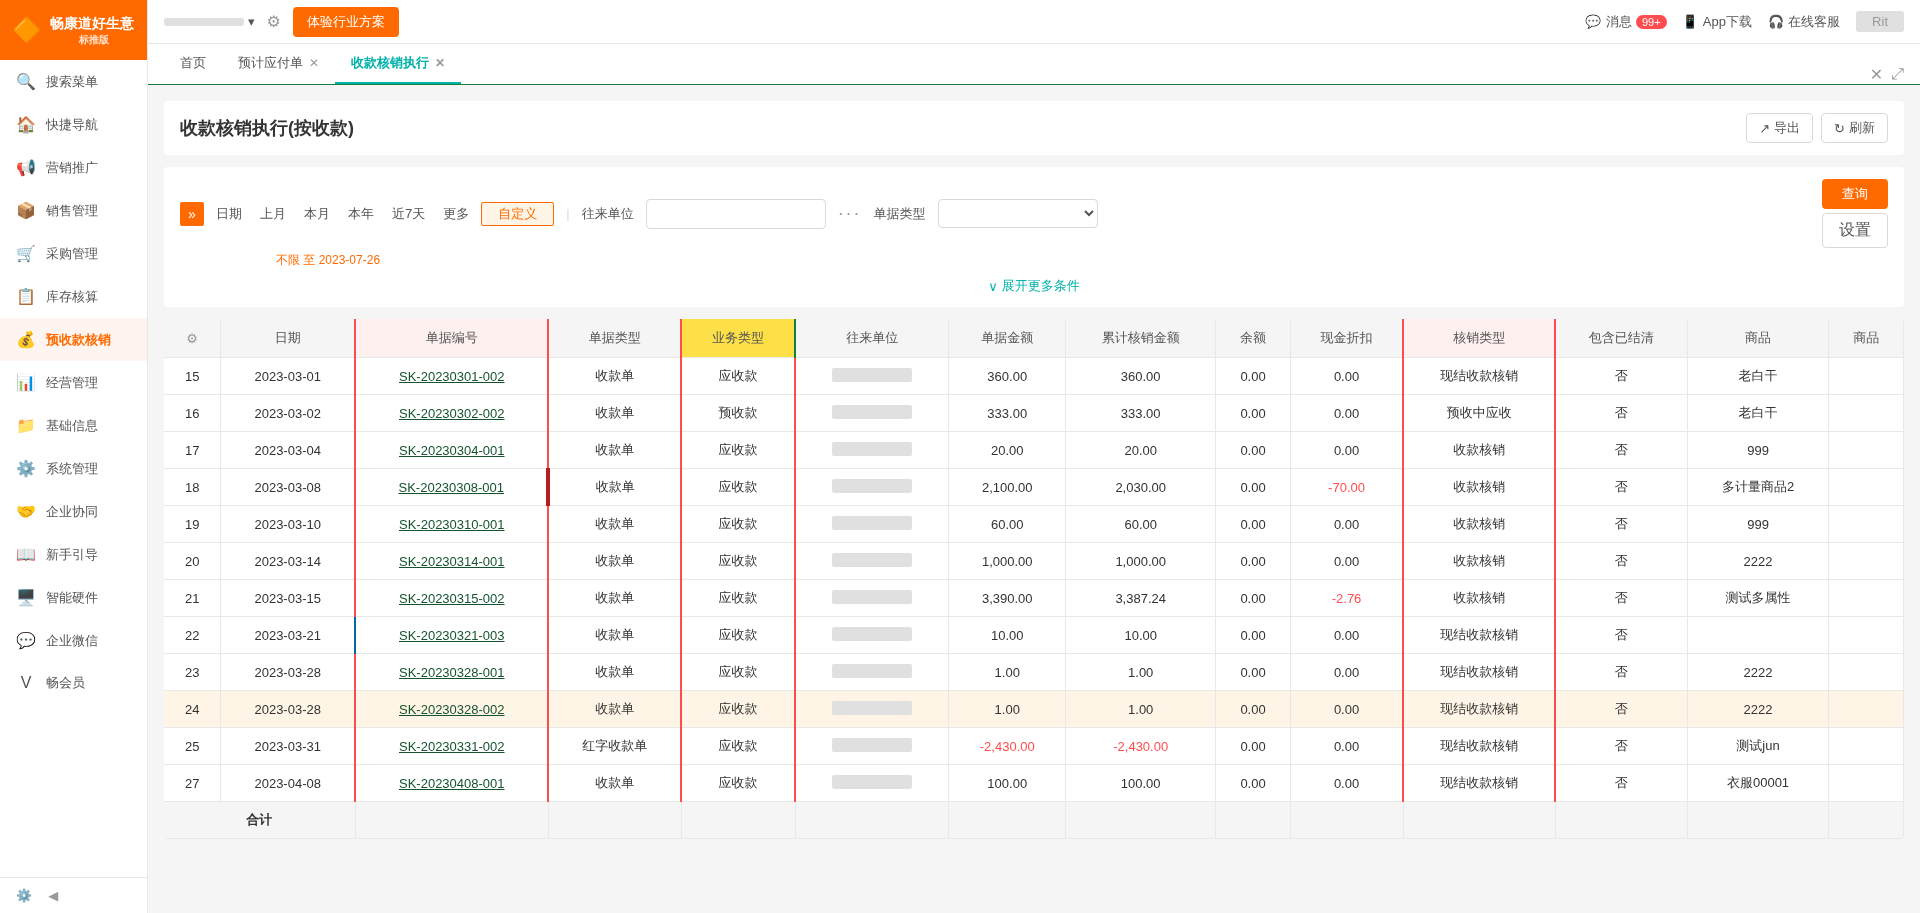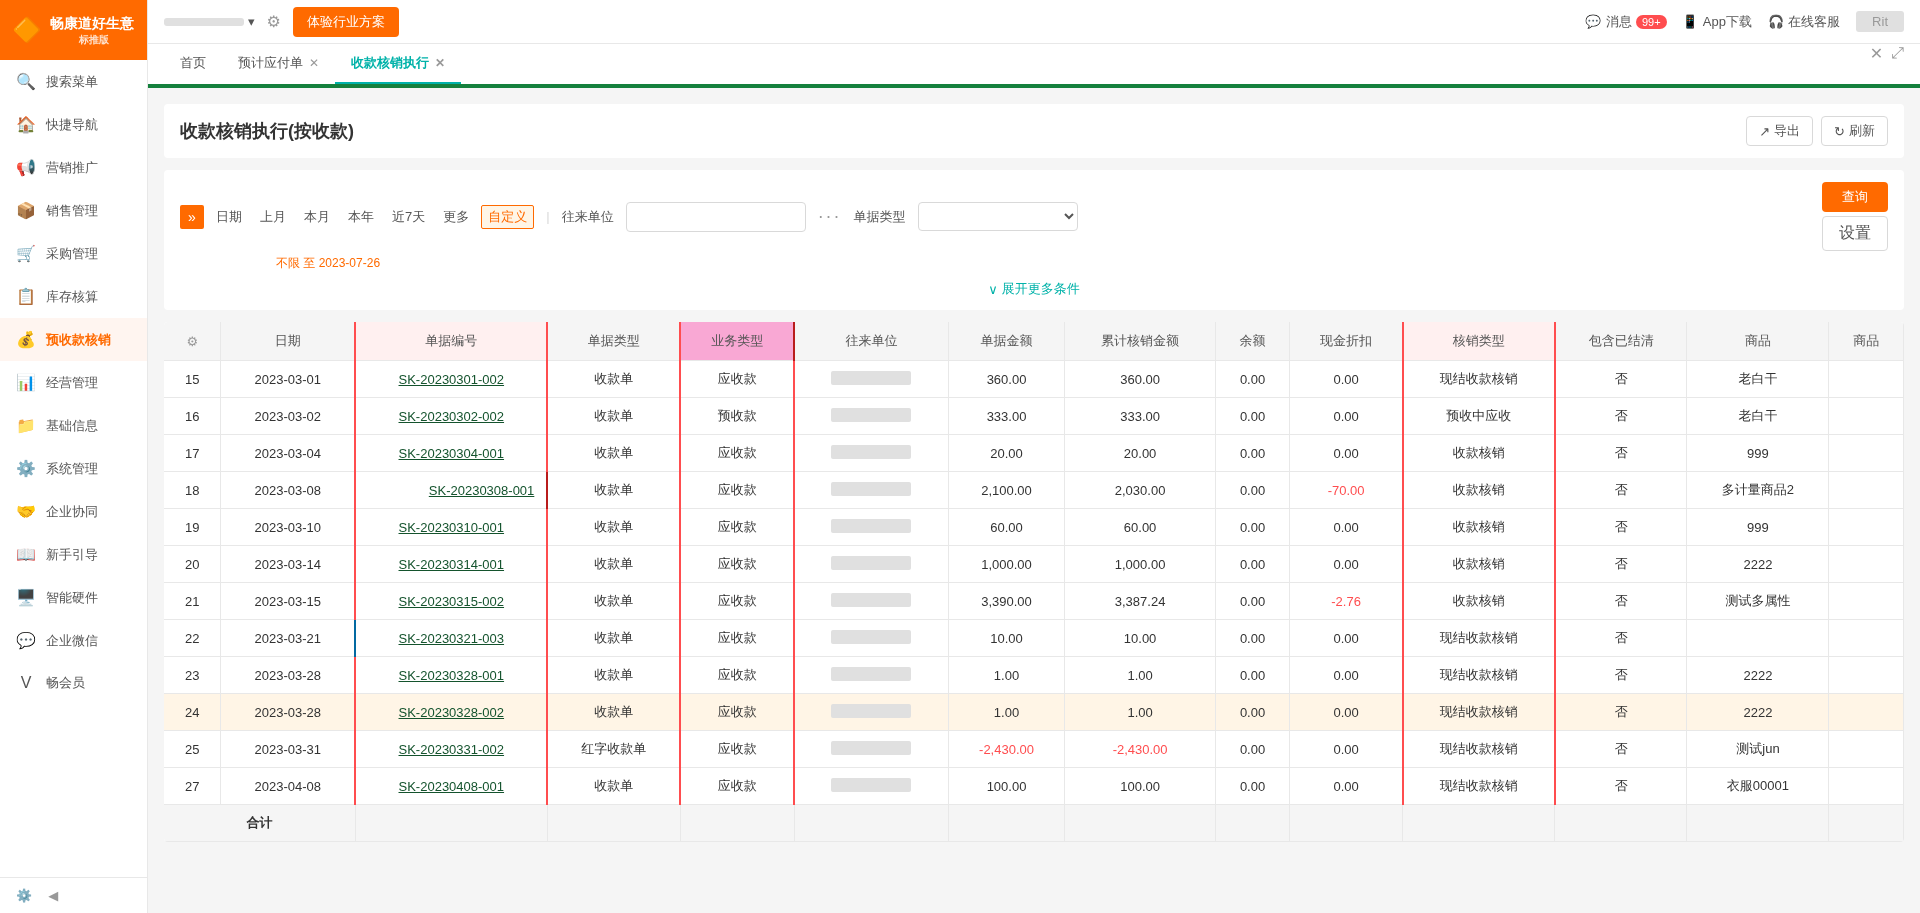--- a/index.html
+++ b/index.html
@@ -47,22 +47,22 @@
       background: #ff6a00; color: #fff; border: none; padding: 6px 14px;
       border-radius: 4px; cursor: pointer; font-size: 13px;
     }
     .topbar-right { display: flex; align-items: center; gap: 16px; color: #555; font-size: 13px; }
     .topbar-badge {
       background: #ff4d4f; color: #fff; border-radius: 10px; padding: 1px 6px; font-size: 11px;
     }
 
     
     .tabs {
-      background: #fff; border-bottom: 4px solid #15803d;
-      display: flex; align-items: flex-start; padding: 0 16px;
+      background: #fff; border-bottom: 1px solid #15803d;
+      display: flex; align-items: flex-end; padding: 0 16px;
     }
     .tab {
       padding: 10px 16px; cursor: pointer; color: #555; border-bottom: 2px solid transparent;
       display: flex; align-items: center; gap: 6px; font-size: 13px;
     }
     .tab.active { color: #00b2a9; border-bottom-color: #00b2a9; font-weight: bold; }
     .tab-close { color: #999; font-size: 12px; cursor: pointer; }
     .tabs-actions { margin-left: auto; display: flex; gap: 8px; color: #999; font-size: 16px; }
 
     
@@ -91,21 +91,21 @@
     .filter-expand-btn {
       background: #ff6a00; color: #fff; border: none; width: 24px; height: 24px;
       border-radius: 2px; cursor: pointer; font-size: 14px; display: flex;
       align-items: center; justify-content: center;
     }
     .filter-label { color: #555; font-size: 13px; }
     .filter-date-options { display: flex; gap: 6px; align-items: center; }
     .filter-date-btn { color: #555; cursor: pointer; font-size: 13px; padding: 2px 6px; }
     .filter-date-btn.custom {
       background: #fff5e6; color: #ff6a00; border: 1px solid #ff6a00;
-      border-radius: 2px; padding: 2px 6px;
+      border-radius: 2px; padding: 2px 16px;
     }
     .filter-date-range { color: #ff6a00; font-size: 12px; }
     .filter-separator { color: #d9d9d9; }
     .filter-input {
       border: 1px solid #d9d9d9; padding: 5px 10px; border-radius: 4px;
       min-width: 200px; color: #999; font-size: 13px;
     }
     .filter-dots { color: #999; font-size: 18px; letter-spacing: 2px; }
     .filter-select {
       border: 1px solid #d9d9d9; padding: 5px 10px; border-radius: 4px;
@@ -332,21 +332,21 @@
 
     <div class="table-container">
       <div class="table-scroll">
         <table>
           <thead>
             <tr>
               <th class="th-gear">⚙</th>
               <th>日期</th>
               <th style="border-left:2px solid #ff4d4f;border-right:2px solid #ff4d4f;background:#fff0f0;">单据编号</th>
               <th>单据类型</th>
-              <th style="border-left:2px solid #ff4d4f;border-right:2px solid #b91c1c;background:#f9a8d4;">业务类型</th>
+              <th style="border-left:2px solid #ff4d4f;border-right:2px solid #15803d;background:#fde047;">业务类型</th>
               <th>往来单位</th>
               <th>单据金额</th>
               <th>累计核销金额</th>
               <th>余额</th>
               <th>现金折扣</th>
               <th style="border-left:2px solid #ff4d4f;border-right:2px solid #ff4d4f;background:#fff0f0;">核销类型</th>
               <th>包含已结清</th>
               <th>商品</th>
               <th>商品</th>
             </tr>
@@ -402,21 +402,21 @@
       <td>0.00</td>
       <td class="">0.00</td>
       <td style="border-left:2px solid #ff4d4f;border-right:2px solid #ff4d4f;">收款核销</td>
       <td>否</td>
       <td>999</td>
       <td></td>
     </tr>
               <tr>
       <td>18</td>
       <td>2023-03-08</td>
-      <td style="border-left:2px solid #ff4d4f;border-right:2px solid #b91c1c;text-align:right;">
+      <td style="border-left:2px solid #ff4d4f;border-right:4px solid #b91c1c;">
         <span class="link-cell">SK-20230308-001</span>
       </td>
       <td>收款单</td>
       <td style="border-left:2px solid #ff4d4f;border-right:2px solid #ff4d4f;">应收款</td>
       <td><span style="background:#e0e0e0;display:inline-block;width:80px;height:14px;border-radius:2px;"></span></td>
       <td class="">2,100.00</td>
       <td class="">2,030.00</td>
       <td>0.00</td>
       <td class="red-text">-70.00</td>
       <td style="border-left:2px solid #ff4d4f;border-right:2px solid #ff4d4f;">收款核销</td>

